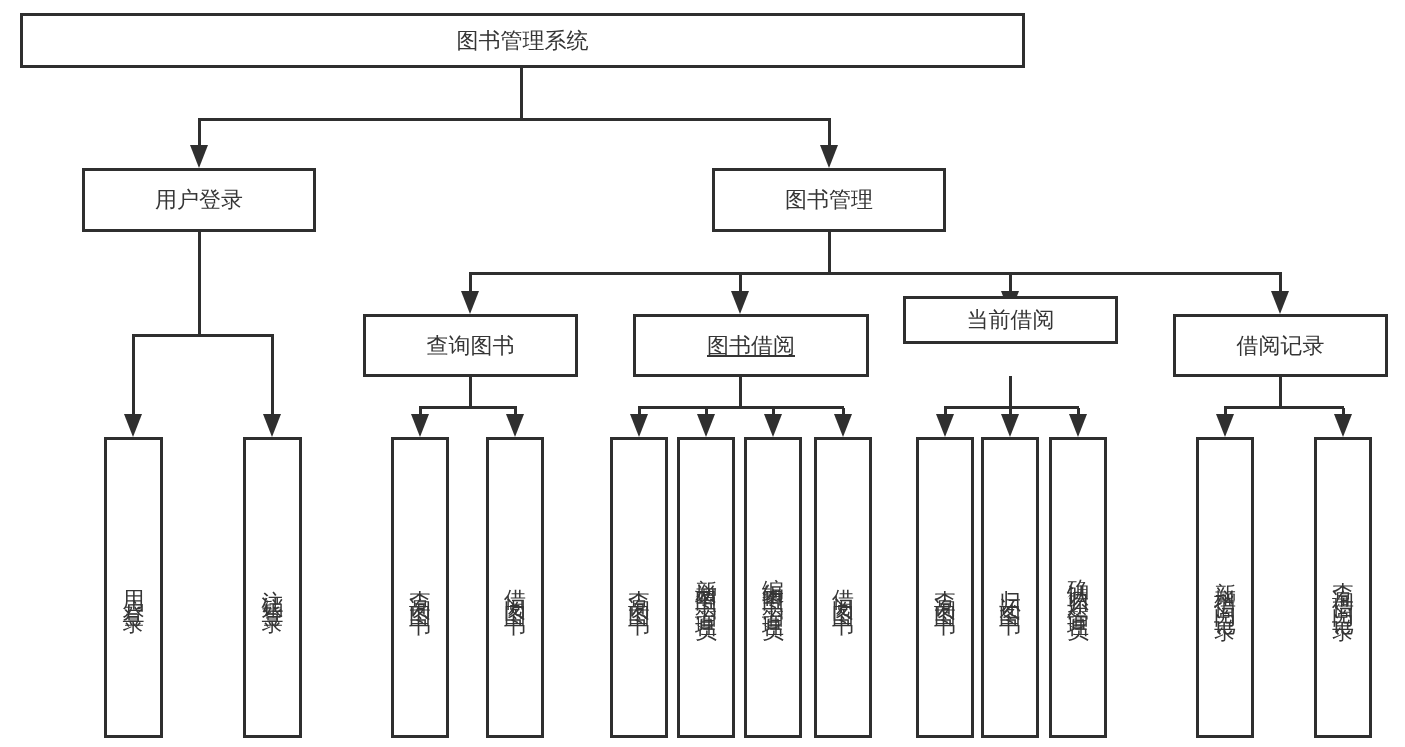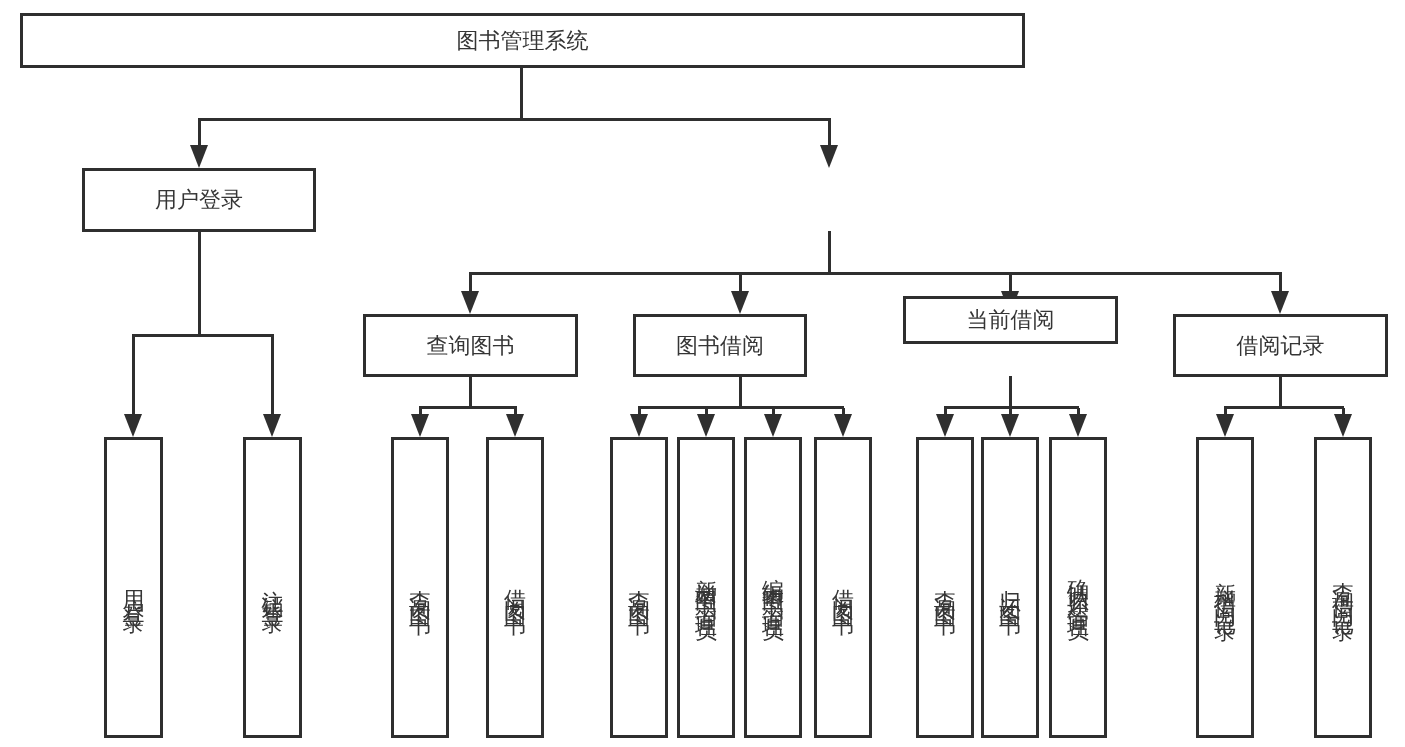--- a/index.html
+++ b/index.html
@@ -42,20 +42,23 @@
   <div class="vline" style="left:520px;top:67px;height:52px;"></div>
   <div class="hline" style="left:198px;top:118px;width:633px;"></div>
   <div class="vline" style="left:198px;top:120px;height:25px;"></div>
   <div class="arrow" style="left:190px;top:145px;"></div>
   <div class="vline" style="left:828px;top:120px;height:25px;"></div>
   <div class="arrow" style="left:820px;top:145px;"></div>
 
   <div class="box" style="left:82px;top:168px;width:234px;height:64px;">
     <span>用户登录</span>
   </div>
+  <div class="box" style="left:712px;top:168px;width:234px;height:64px;">
+    <span>图书管理</span>
+  </div>
 
   <div class="vline" style="left:198px;top:231px;height:106px;"></div>
   <div class="hline" style="left:132px;top:334px;width:142px;"></div>
   <div class="vline" style="left:132px;top:336px;height:79px;"></div>
   <div class="arrow" style="left:124px;top:414px;"></div>
   <div class="vline" style="left:271px;top:336px;height:79px;"></div>
   <div class="arrow" style="left:263px;top:414px;"></div>
 
   <div class="vline" style="left:828px;top:231px;height:43px;"></div>
   <div class="hline" style="left:469px;top:272px;width:813px;"></div>
@@ -64,21 +67,21 @@
   <div class="vline" style="left:739px;top:274px;height:18px;"></div>
   <div class="arrow" style="left:731px;top:291px;"></div>
   <div class="vline" style="left:1009px;top:274px;height:18px;"></div>
   <div class="arrow" style="left:1001px;top:291px;"></div>
   <div class="vline" style="left:1279px;top:274px;height:18px;"></div>
   <div class="arrow" style="left:1271px;top:291px;"></div>
 
   <div class="box" style="left:363px;top:314px;width:215px;height:63px;">
     <span>查询图书</span>
   </div>
-  <div class="box" style="left:633px;top:314px;width:174px;height:63px;">
+  <div class="box" style="left:633px;top:314px;width:236px;height:63px;text-decoration:underline;">
     <span>图书借阅</span>
   </div>
   <div class="box" style="left:903px;top:296px;width:215px;height:48px;align-items:center;">
     <span>当前借阅</span>
   </div>
   <div class="box" style="left:1173px;top:314px;width:215px;height:63px;">
     <span>借阅记录</span>
   </div>
 
   <div class="vline" style="left:469px;top:376px;height:32px;"></div>

